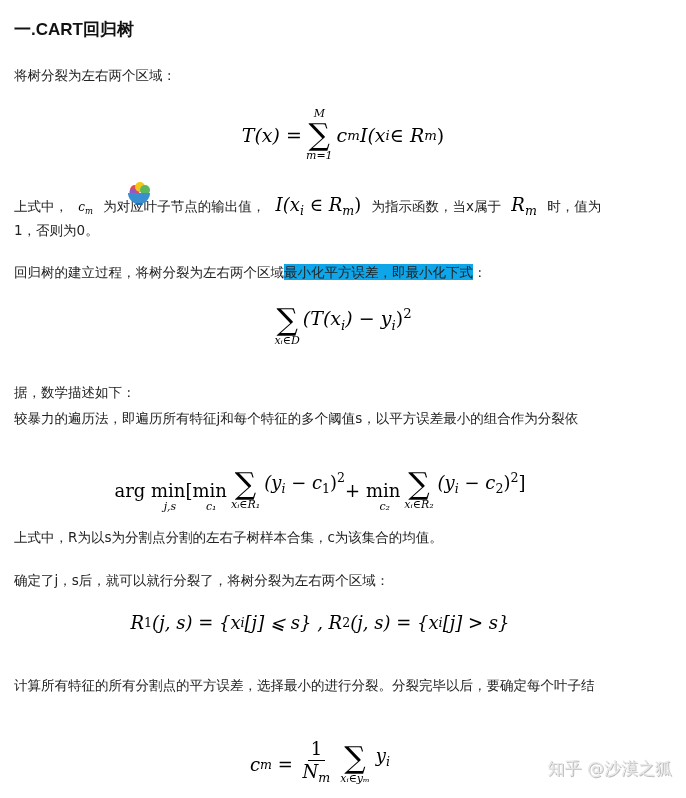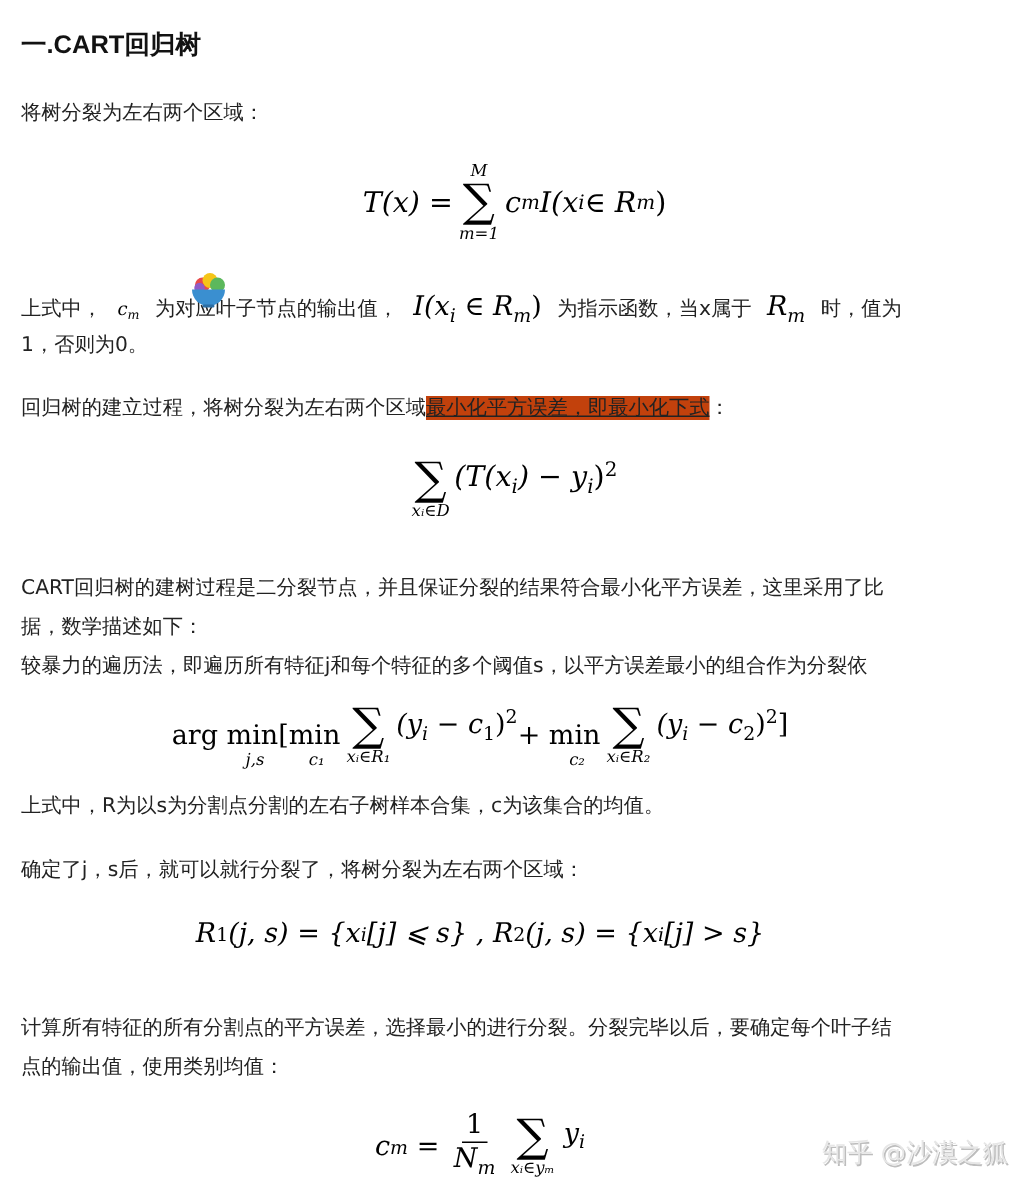--- a/index.html
+++ b/index.html
@@ -10,21 +10,21 @@
     }
     .abs { position: absolute; }
     .h1 {
       left: 14px; top: 18px; font-size: 17px; font-weight: bold; color: #121212;
       font-family: "Liberation Sans", "DejaVu Sans", sans-serif; letter-spacing: 0px;
     }
     .p {
       left: 14px; font-size: 13.5px; line-height: 26px; color: #222;
       width: 660px;
     }
-    .hl { background: #c2410c; text-decoration: underline; }
+    .hl { background: #0ea5e9; }
     .math {
       font-family: "DejaVu Serif", "Liberation Serif", serif;
       color: #000;
     }
     .i { font-style: italic; }
     .sub { font-size: 0.7em; vertical-align: -0.35em; }
     .sup { font-size: 0.7em; vertical-align: 0.55em; }
     .sum { font-size: 30px; line-height: 30px; font-family: "DejaVu Serif", serif; }
     .stack { display: inline-flex; flex-direction: column; align-items: center; vertical-align: middle; }
     .lim { font-size: 11px; font-style: italic; line-height: 12px; }
@@ -90,21 +90,20 @@
   <span class="stack" style="margin-right:3px;">
     <span class="sum">∑</span>
     <span class="lim">xᵢ∈D</span>
   </span>
   <span style="margin-top:-14px;">
     <span class="i">(T(x</span><span class="i sub">i</span><span class="i">) − y</span><span class="i sub">i</span><span>)</span><span class="sup">2</span>
   </span>
 </div>
 
 <div class="abs p" style="top:379px;">
-  <div>CART回归树的建树过程是二分裂节点，并且保证分裂的结果符合最小化平方误差，这里采用了比</div>
   <div>据，数学描述如下：</div>
   <div>较暴力的遍历法，即遍历所有特征j和每个特征的多个阈值s，以平方误差最小的组合作为分裂依</div>
 </div>
 
 <div class="abs eq math" style="left:0; width:640px; top:462px; height:56px; font-size:18px;">
   <span class="stack" style="margin-top:12px;">
     <span>arg min</span>
     <span class="lim" style="margin-left:40px;">j,s</span>
   </span>
   <span class="stack" style="margin-top:12px;">
@@ -142,21 +141,20 @@
     <span class="i sub">i</span>
     <span class="i">[j] ⩽ s} , R</span>
     <span class="sub">2</span>
     <span class="i">(j, s) = {x</span>
     <span class="i sub">i</span>
     <span class="i">[j] &gt; s}</span>
 </div>
 
 <div class="abs p" style="top:672px;">
   <div>计算所有特征的所有分割点的平方误差，选择最小的进行分裂。分裂完毕以后，要确定每个叶子结</div>
-  <div>点的输出值，使用类别均值：</div>
 </div>
 
 <div class="abs eq math" style="left:0; width:640px; top:734px; height:60px; font-size:18px;">
   <span class="i">c</span>
     <span class="i sub">m</span>
   <span style="white-space:pre;"> = </span>
   <span class="frac">
     <span class="num">1</span>
     <span class="den"><span class="i">N</span><span class="i sub">m</span></span>
   </span>

